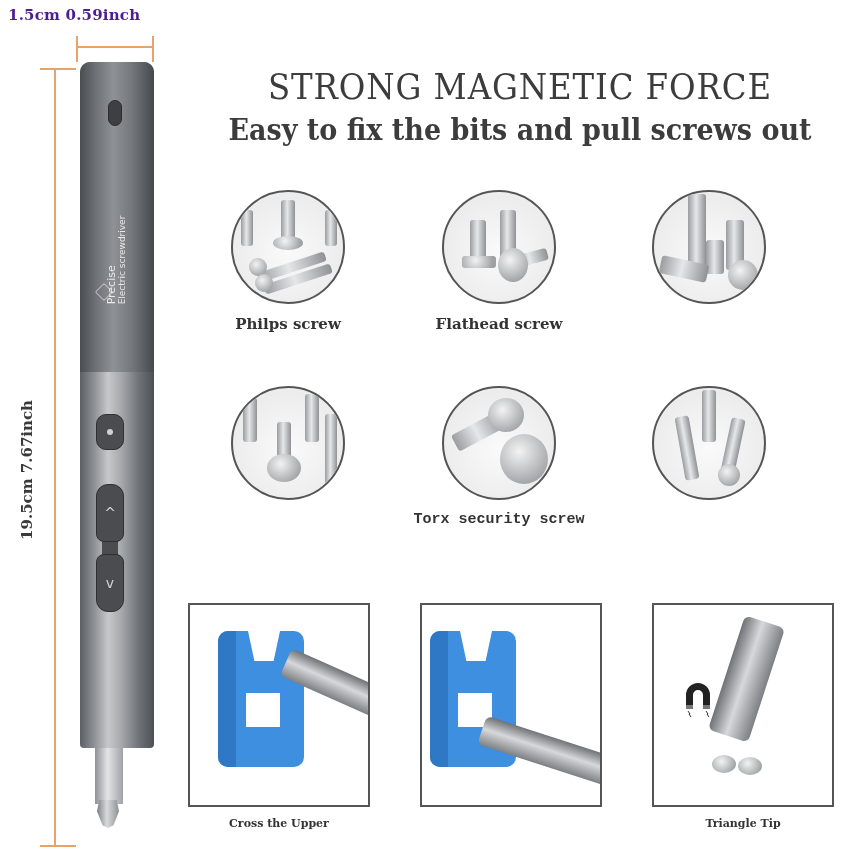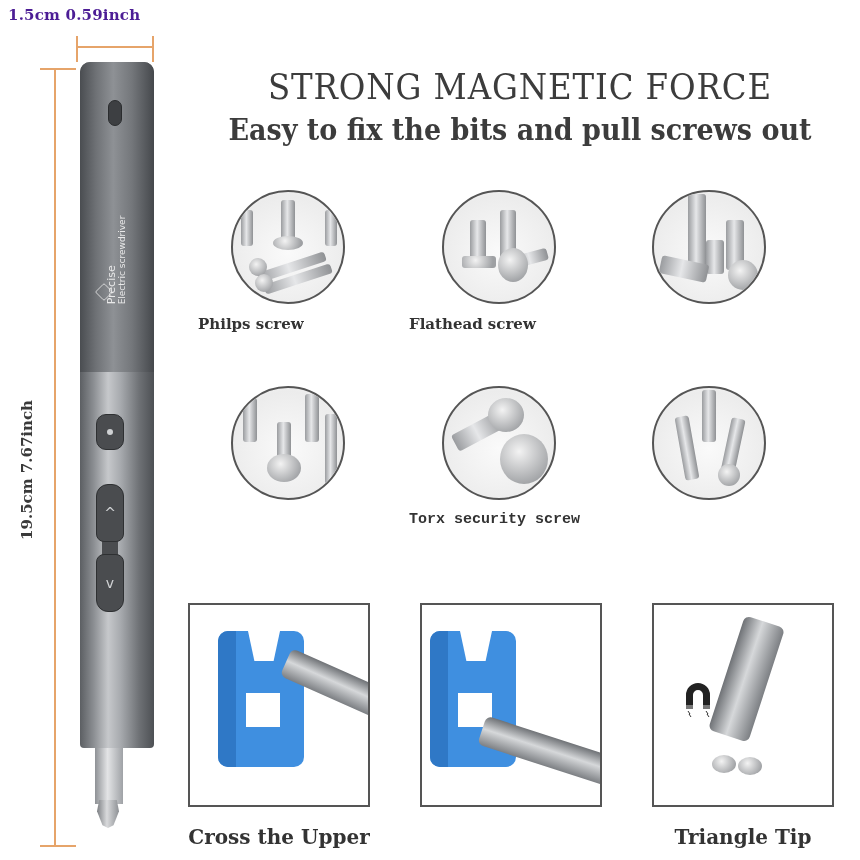--- a/index.html
+++ b/index.html
@@ -28,30 +28,30 @@
   .btn-down { top: 70px; border-radius: 8px 8px 12px 12px; }
   .btn-neck { position: absolute; left: 6px; top: 52px; width: 16px; height: 24px; background: #4a4c4f; }
   .driver-collar { position: absolute; left: 95px; top: 748px; width: 28px; height: 56px; background: linear-gradient(90deg, #8e9195, #e3e4e6 45%, #9fa2a6); }
   .driver-bit { position: absolute; left: 97px; top: 800px; width: 22px; height: 28px; background: linear-gradient(90deg, #7d8084, #d9dadc 45%, #8d9094); clip-path: polygon(10% 0, 90% 0, 100% 40%, 75% 90%, 50% 100%, 25% 90%, 0 40%); }
 
   
   .headline { position: absolute; left: 200px; top: 66px; width: 640px; text-align: center; font-family: "DejaVu Serif", serif; font-size: 36px; letter-spacing: 1px; color: #3c3c3c; font-weight: normal; transform: scaleX(0.9); }
   .subhead { position: absolute; left: 190px; top: 112px; width: 660px; text-align: center; font-family: "DejaVu Serif", serif; font-size: 30px; color: #3c3c3c; transform: scaleX(0.9); }
 
   
-  .screw-item { position: absolute; width: 180px; }
+  .screw-item { position: absolute; width: 180px; text-align: center; }
   .screw-circle { width: 114px; height: 114px; margin: 0 auto; border-radius: 50%; border: 2px solid #555; background: radial-gradient(circle at 50% 55%, #fafafa 0%, #ececec 70%, #fff 100%); position: relative; overflow: hidden; }
   .screw-label { margin-top: 11px; font-weight: bold; font-size: 15px; color: #333; white-space: nowrap; }
   .screw-art { position: absolute; background: linear-gradient(90deg, #9a9c9f, #e6e7e9 45%, #8f9194); border-radius: 3px; }
   .screw-head { position: absolute; border-radius: 50%; background: radial-gradient(circle at 40% 35%, #f3f3f3, #9ea0a3 80%); }
 
   
   .demo { position: absolute; width: 182px; text-align: center; }
   .demo-box { width: 182px; height: 204px; border: 2px solid #555; background: #fff; position: relative; overflow: hidden; }
-  .demo-label { margin-top: 18px; font-weight: bold; font-size: 20px; color: #333; white-space: nowrap; }
+  .demo-label { margin-top: 10px; font-weight: bold; font-size: 11px; color: #333; white-space: nowrap; }
   .magnetizer { position: absolute; width: 86px; height: 136px; background: #3f8fe0; border-radius: 10px; }
   .magnetizer .win { position: absolute; left: 28px; top: 62px; width: 34px; height: 34px; background: #fff; }
   .magnetizer .notch { position: absolute; left: 30px; top: 0; width: 32px; height: 30px; background: #fff; clip-path: polygon(0 0, 100% 0, 80% 100%, 20% 100%); }
   .magnetizer .shade { position: absolute; left: 0; top: 0; width: 18px; height: 100%; background: #2f78c6; border-radius: 10px 0 0 10px; }
   .tool-shaft { position: absolute; height: 30px; background: linear-gradient(180deg, #6f7276, #d6d8da 45%, #7c7f83); border-radius: 6px; transform-origin: left center; }
   .magnet-icon { position: absolute; left: 28px; top: 76px; width: 32px; height: 36px; }
 </style>
 </head>
 <body>
 

